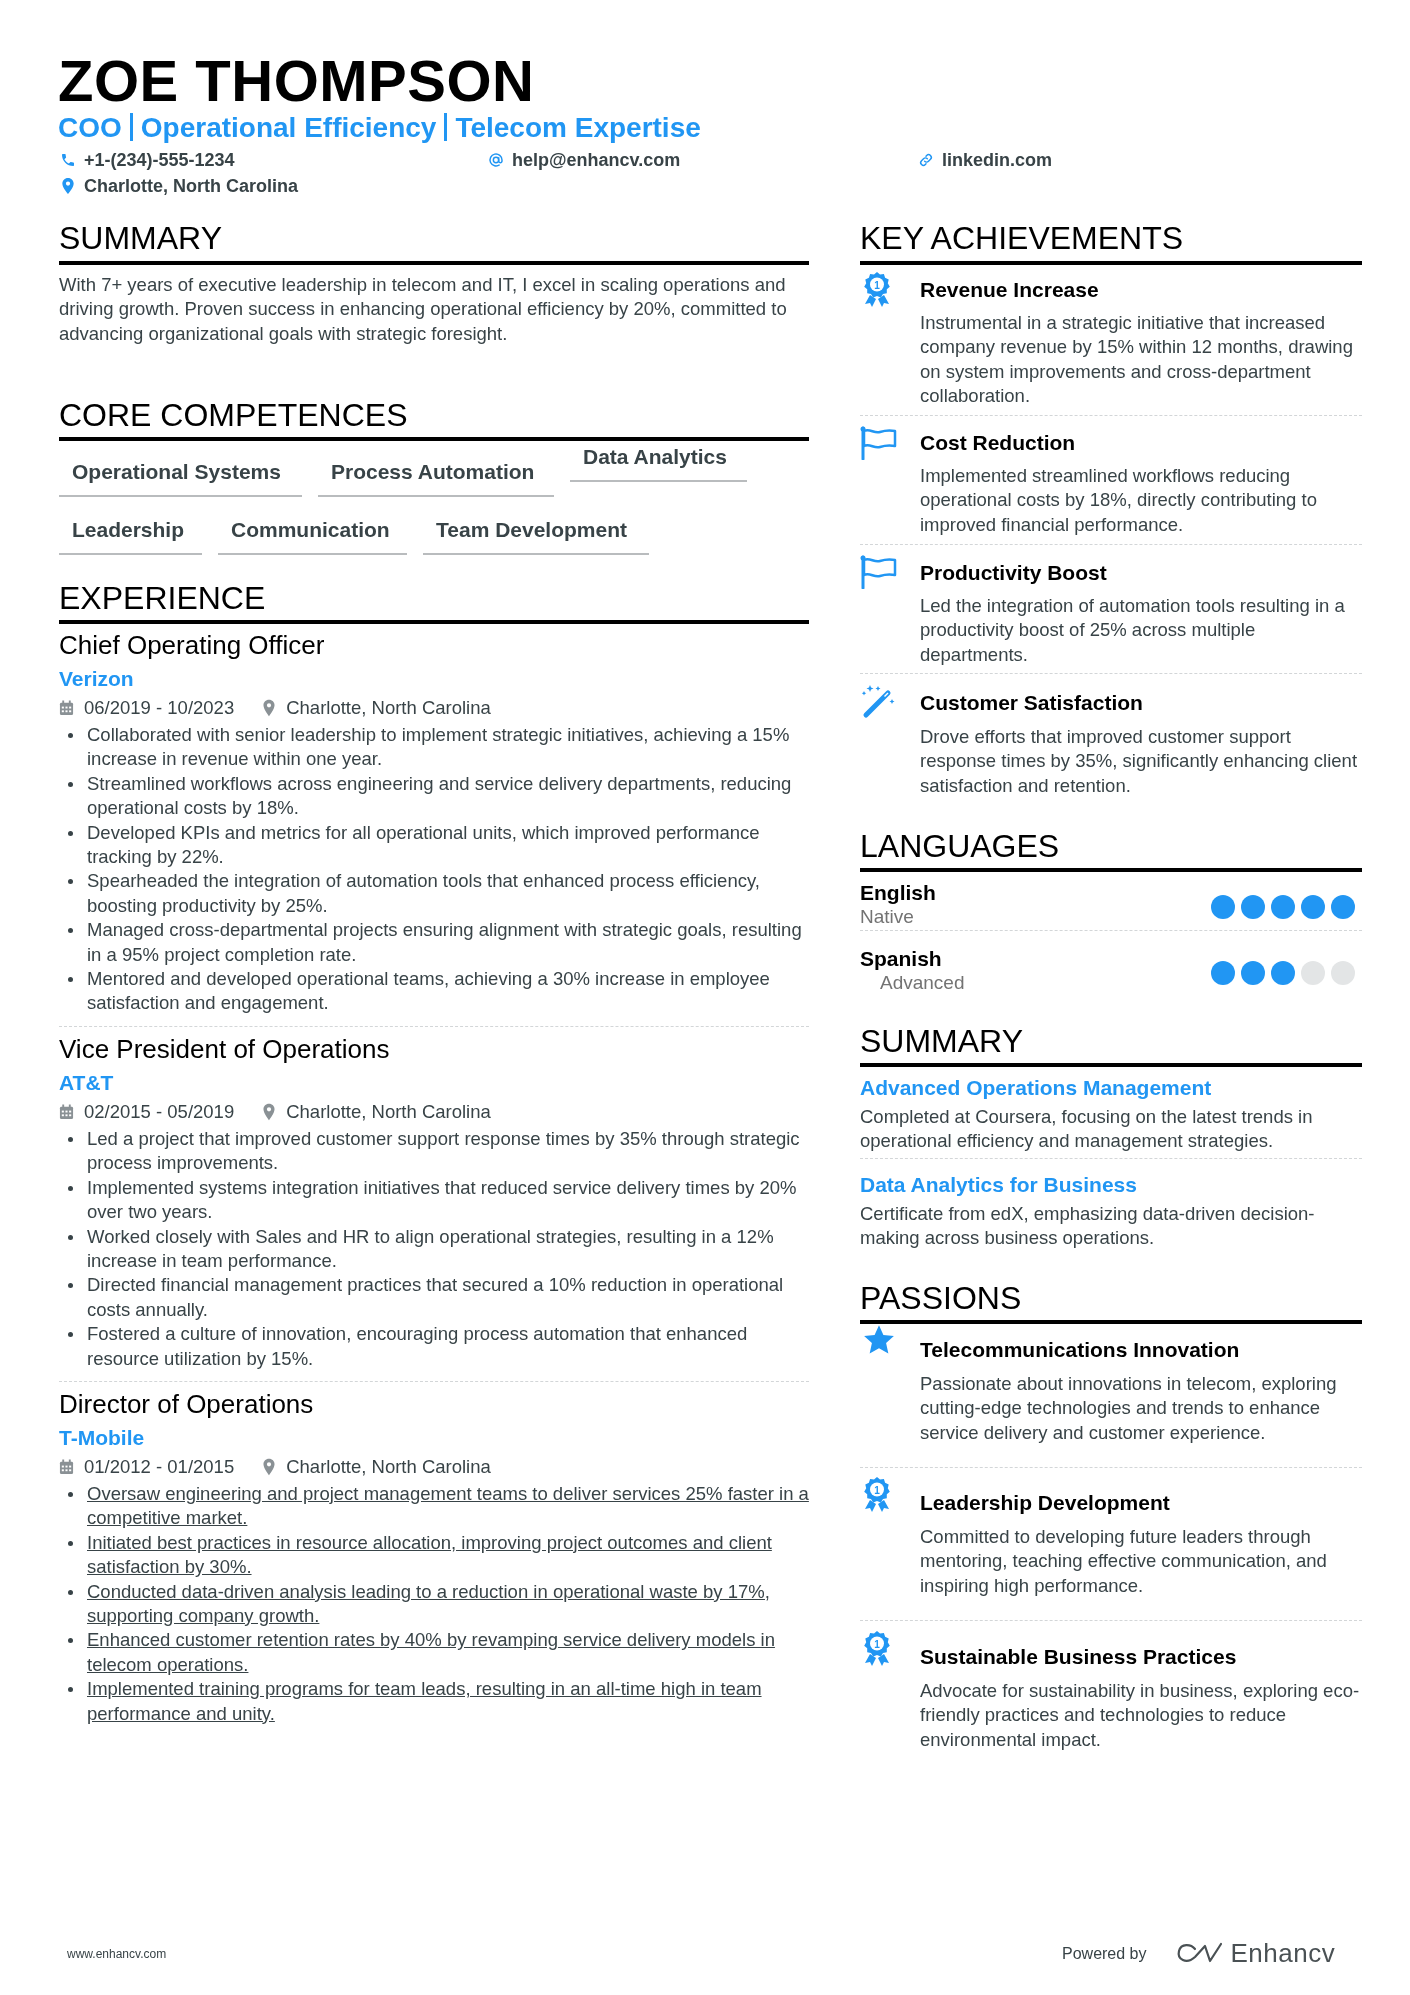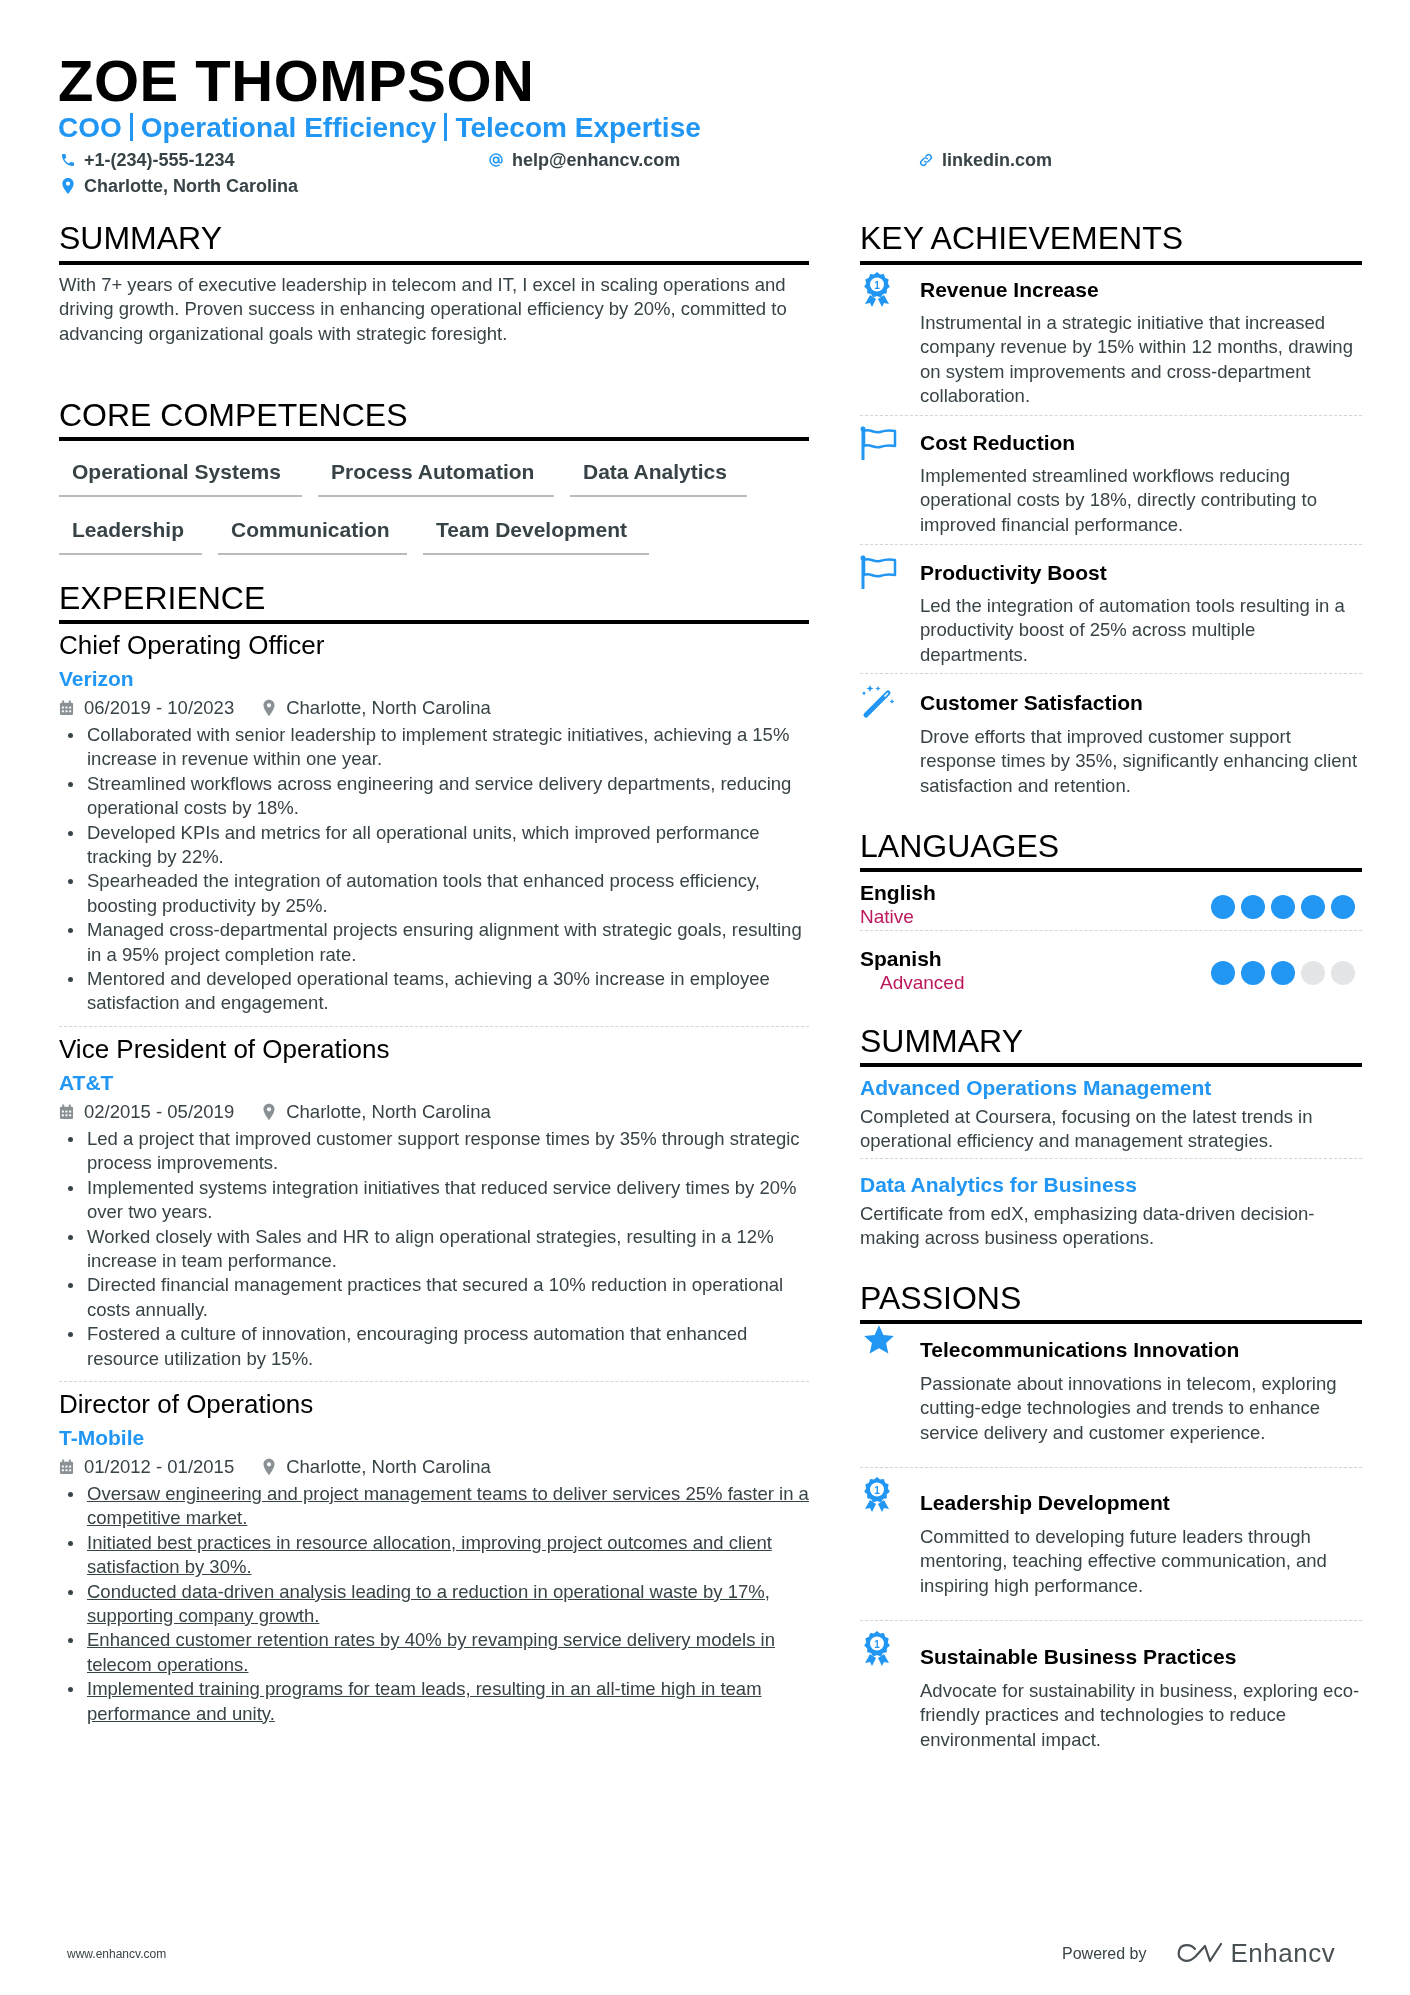--- a/index.html
+++ b/index.html
@@ -31,21 +31,21 @@
   .meta svg { margin-right: 10px; }
   .bullets { list-style: none; }
   .bullets li { position: relative; padding-left: 28px; font-size: 18.5px; line-height: 24.4px; color: #384347; }
   .bullets li::before { content: ""; position: absolute; left: 9px; top: 10px; width: 5px; height: 5px; border-radius: 50%; background: #384347; }
 
   
   .ach-title { font-size: 21px; font-weight: 700; color: #000; line-height: 26px; white-space: nowrap; }
   .ach-desc { font-size: 18.5px; line-height: 24.4px; color: #384347; }
 
   .lang-name { font-size: 21px; font-weight: 700; color: #000; line-height: 24px; }
-  .lang-level { font-size: 19px; color: #be185d; line-height: 24px; }
+  .lang-level { font-size: 19px; color: #737373; line-height: 24px; }
   .dots { display: flex; gap: 6px; }
   .dot { width: 24px; height: 24px; border-radius: 50%; background: #2196F3; }
   .dot.off { background: #e3e5e6; }
 
   .course-title { font-size: 21px; font-weight: 700; color: #2196F3; line-height: 26px; white-space: nowrap; }
 
   .footer-l { font-size: 12px; color: #384347; }
   .footer-r { font-size: 16px; color: #384347; display: flex; align-items: center; }
   .brand { font-size: 26px; color: #4a5154; letter-spacing: 0.5px; margin-left: 8px; }
 </style>
@@ -85,21 +85,21 @@
 </div>
 
 <div class="abs sec-title" style="left:59px; top:219px;">SUMMARY</div>
 <div class="abs rule" style="left:59px; top:261px; width:750px;"></div>
 <div class="abs text" style="left:59px; top:273px; width:750px;">With 7+ years of executive leadership in telecom and IT, I excel in scaling operations and driving growth. Proven success in enhancing operational efficiency by 20%, committed to advancing organizational goals with strategic foresight.</div>
 
 <div class="abs sec-title" style="left:59px; top:396px;">CORE COMPETENCES</div>
 <div class="abs rule" style="left:59px; top:437px; width:750px;"></div>
 <div class="abs chip" style="left:59px; top:459px; width:243px;">Operational Systems</div>
 <div class="abs chip" style="left:318px; top:459px; width:236px;">Process Automation</div>
-<div class="abs chip" style="left:570px; top:459px; width:177px;">Data Analytics</div>
+<div class="abs chip" style="left:570px; top:444px; width:177px;">Data Analytics</div>
 <div class="abs chip" style="left:59px; top:517px; width:143px;">Leadership</div>
 <div class="abs chip" style="left:218px; top:517px; width:189px;">Communication</div>
 <div class="abs chip" style="left:423px; top:517px; width:226px;">Team Development</div>
 
 <div class="abs sec-title" style="left:59px; top:579px;">EXPERIENCE</div>
 <div class="abs rule" style="left:59px; top:620px; width:750px;"></div>
 
 <div class="abs" style="left:59px; top:629px; width:750px;">
   <div class="job-title">Chief Operating Officer</div>
   <div class="company" style="margin-top:5px;">Verizon</div>

